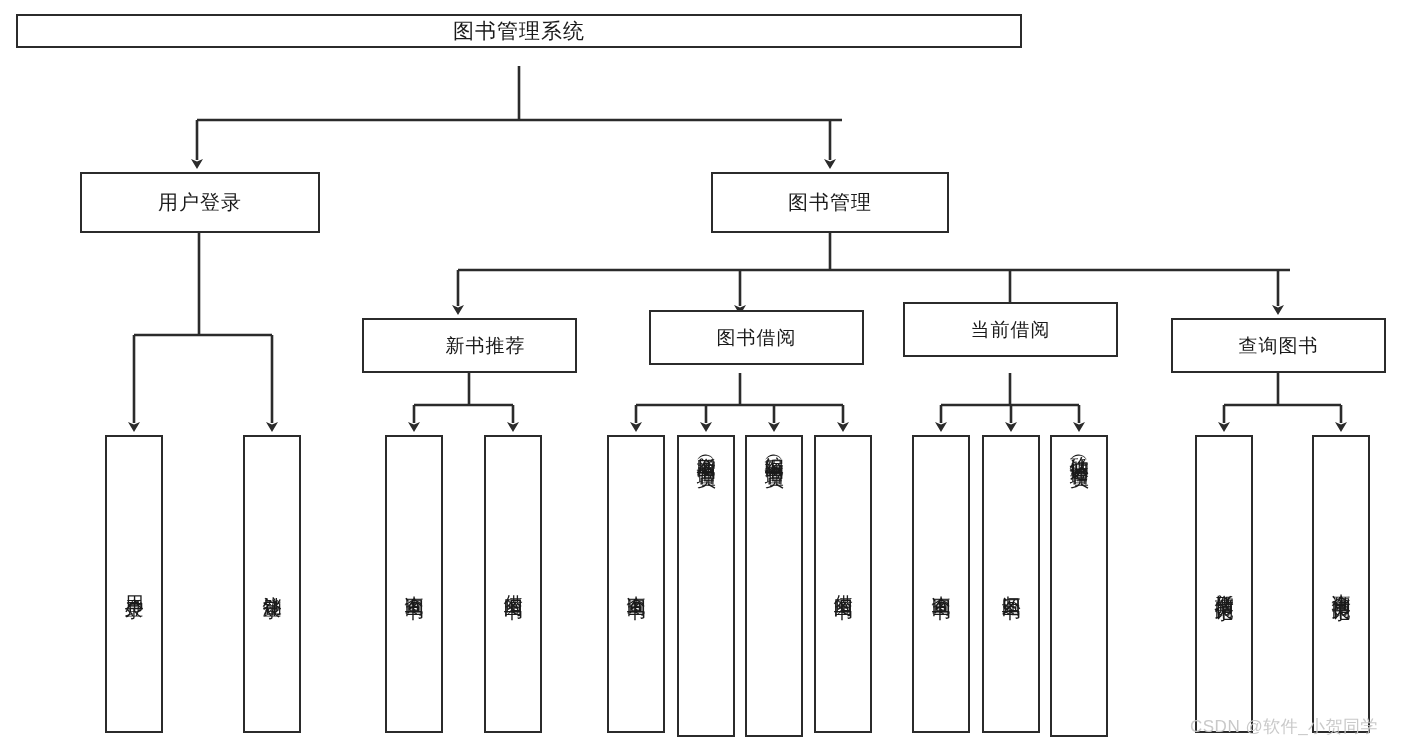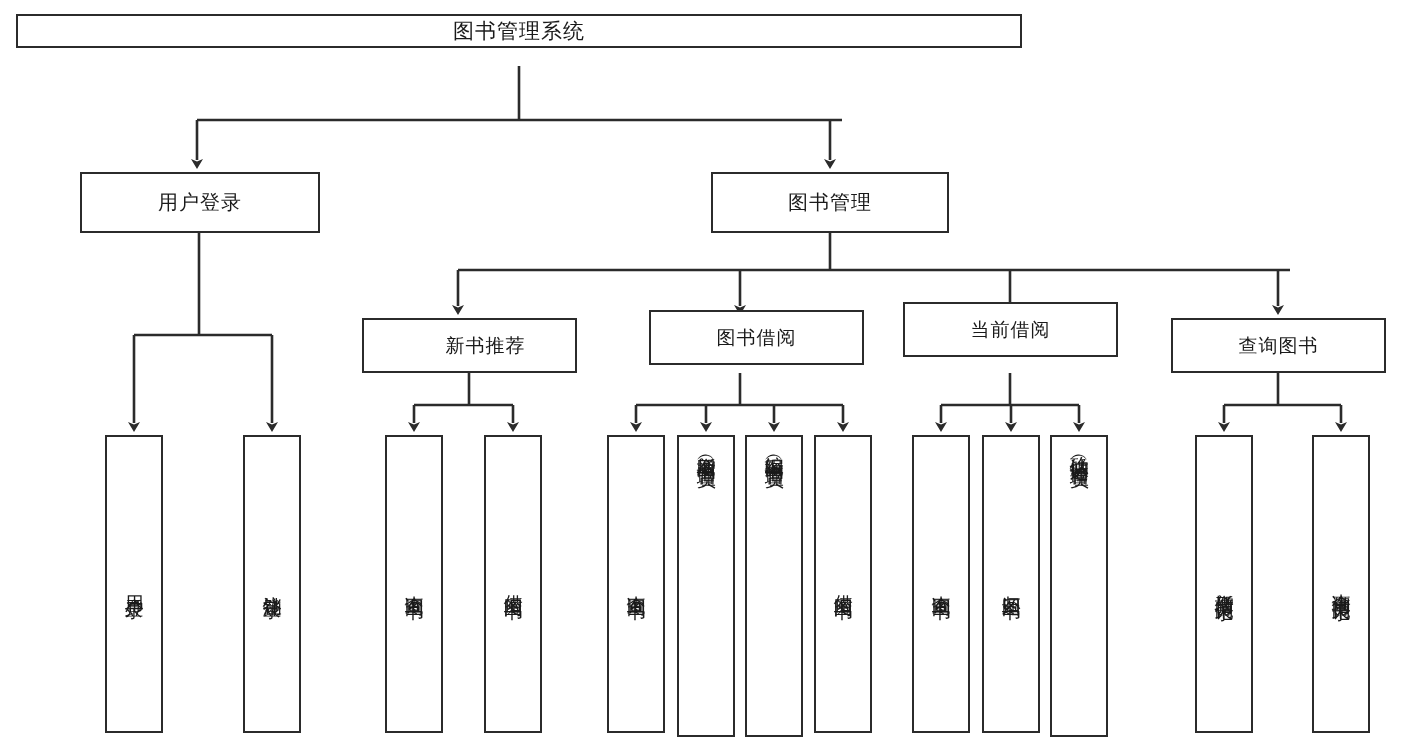--- a/index.html
+++ b/index.html
@@ -222,14 +222,15 @@
           <span class="vtext">新增借阅记录</span>
         </div>
       </div>
       <div class="node node-leaf" style="left: 1312px; top: 435px; width: 58px; height: 298px;">
         <div class="leaf-inner">
           <span class="vtext">查询借阅记录</span>
         </div>
       </div>
     </div>
 
+  <div class="watermark" style="left: 1190px; top: 715px;">CSDN @软件_小贺同学</div>
 
 </div>
 
 </body></html>

